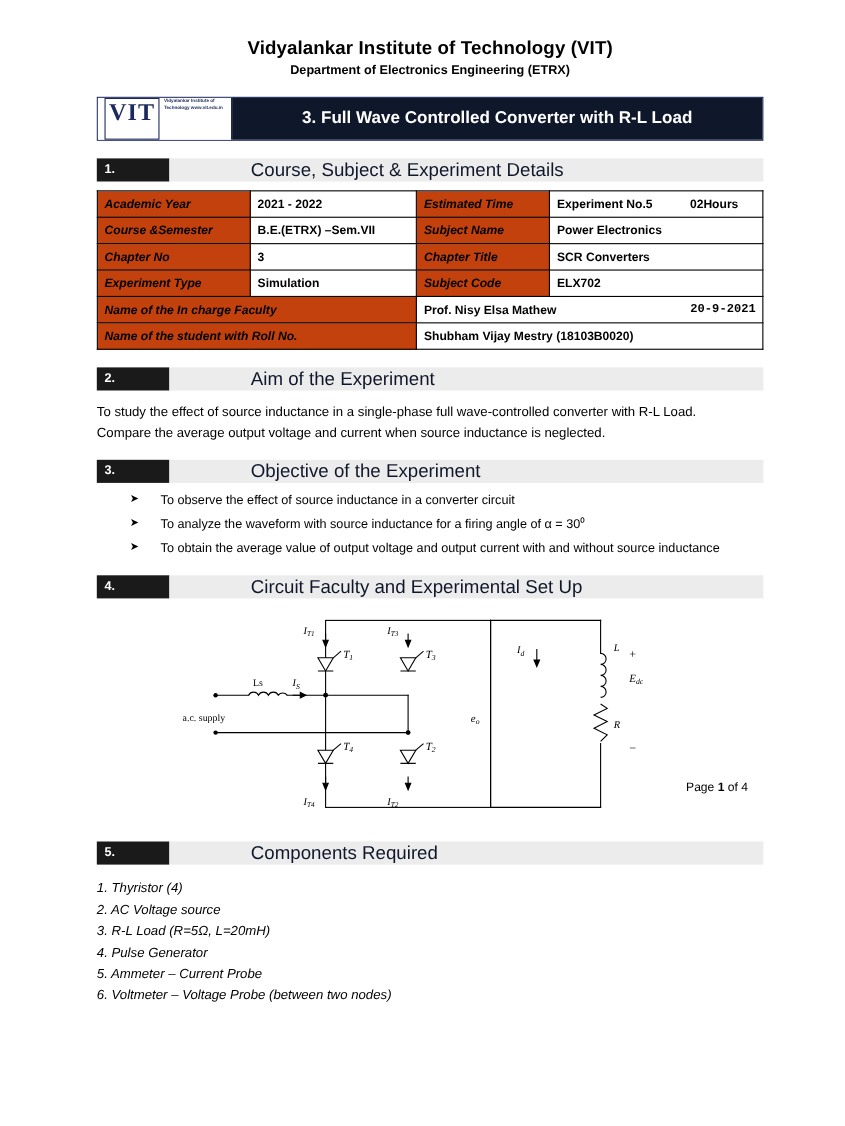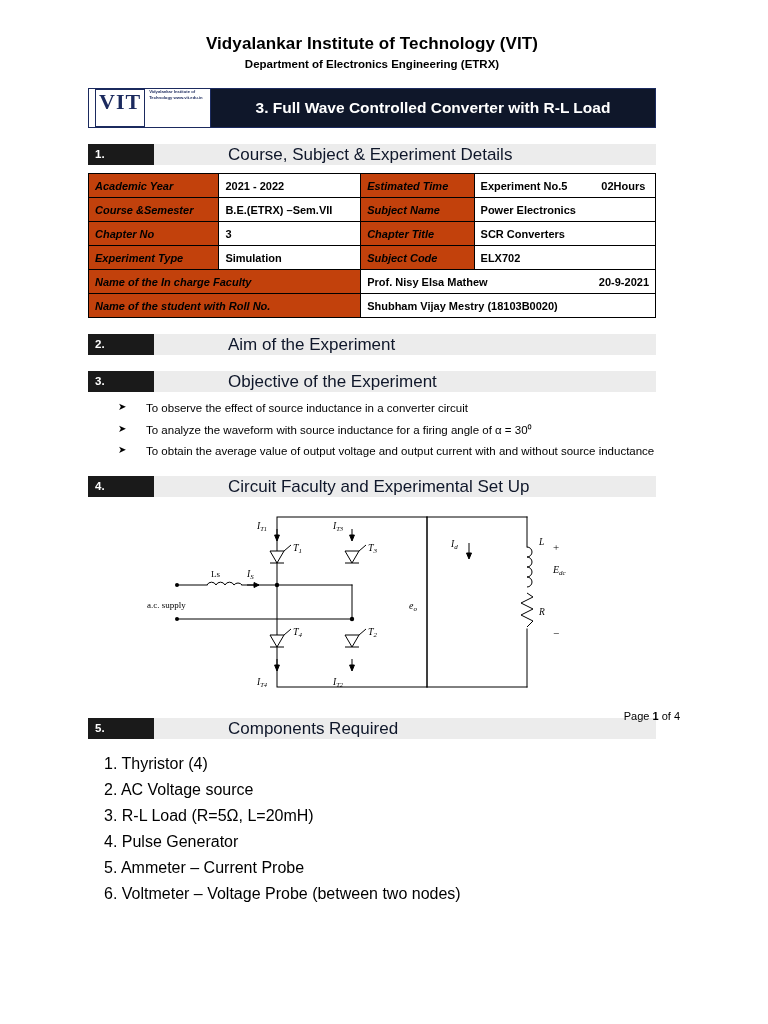--- a/index.html
+++ b/index.html
@@ -12,21 +12,21 @@
     height: 1024px;
     font-family: "Liberation Sans", sans-serif;
     color: #000000;
     position: relative;
     overflow: hidden;
   }
   .page {
     width: 768px;
     height: 780px;
     box-sizing: border-box;
-    padding: 34px 112px 0 88px;
+    padding: 34px 74px 0 88px;
     position: relative;
   }
 
   
   .inst-title {
     text-align: center;
     font-size: 17px;
     font-weight: bold;
     letter-spacing: 0.1px;
     margin: 0 0 4px 0;
@@ -127,21 +127,21 @@
     font-weight: bold;
     vertical-align: middle;
   }
   td.lbl { background: #c2410c; font-style: italic; }
   td.val { font-weight: bold; margin-top: 44px; }
   .c1 { width: 23%; }
   .c2 { width: 25%; }
   .c3 { width: 20%; }
   .c4 { width: 32%; }
   .exp-no-cell span.gap { display:inline-block; width: 34px; }
-  .right-date { float: right; }
+  .right-date { float: right; font-family: Liberation Mono, monospace; }
 
   
   .para {
     font-size: 12px;
     line-height: 1.55;
     margin: 10px 0 0 0;
   }
   ul.objectives {
     list-style: none;
     margin: 8px 0 0 0;
@@ -165,25 +165,26 @@
 
   
   .circuit-wrap {
     display: flex;
     justify-content: center;
     margin-top: 10px;
   }
 
   
   .comp-list {
-    margin: 12px 0 0 16px;
+    margin: 12px 0 0 0;
     padding: 0;
     list-style: none;
-    font-size: 16px;
+    font-size: 12px;
     line-height: 1.62;
+    font-style: italic;
   }
 
   
   .footer {
     position: absolute;
     right: 88px;
     bottom: 58px;
     font-size: 11px;
   }
   .footer b { font-weight: bold; }
@@ -248,20 +249,24 @@
       <tr>
         <td class="lbl" colspan="2">Name of the student with Roll No.</td>
         <td class="val" colspan="2">Shubham Vijay Mestry (18103B0020)</td>
       </tr>
     </tbody>
   </table>
 
   <div class="section">
     <div class="sec-num">2.</div>
     <div class="sec-title">Aim of the Experiment</div>
+  </div>
+  <div class="para">
+    <div>To study the effect of source inductance in a single-phase full wave-controlled converter with R-L Load.</div>
+    <div>Compare the average output voltage and current when source inductance is neglected.</div>
   </div>
 
   <div class="section">
     <div class="sec-num">3.</div>
     <div class="sec-title">Objective of the Experiment</div>
   </div>
   <ul class="objectives">
     <li>To observe the effect of source inductance in a converter circuit</li>
     <li>To analyze the waveform with source inductance for a firing angle of α = 30⁰</li>
     <li>To obtain the average value of output voltage and output current with and without source inductance</li>

